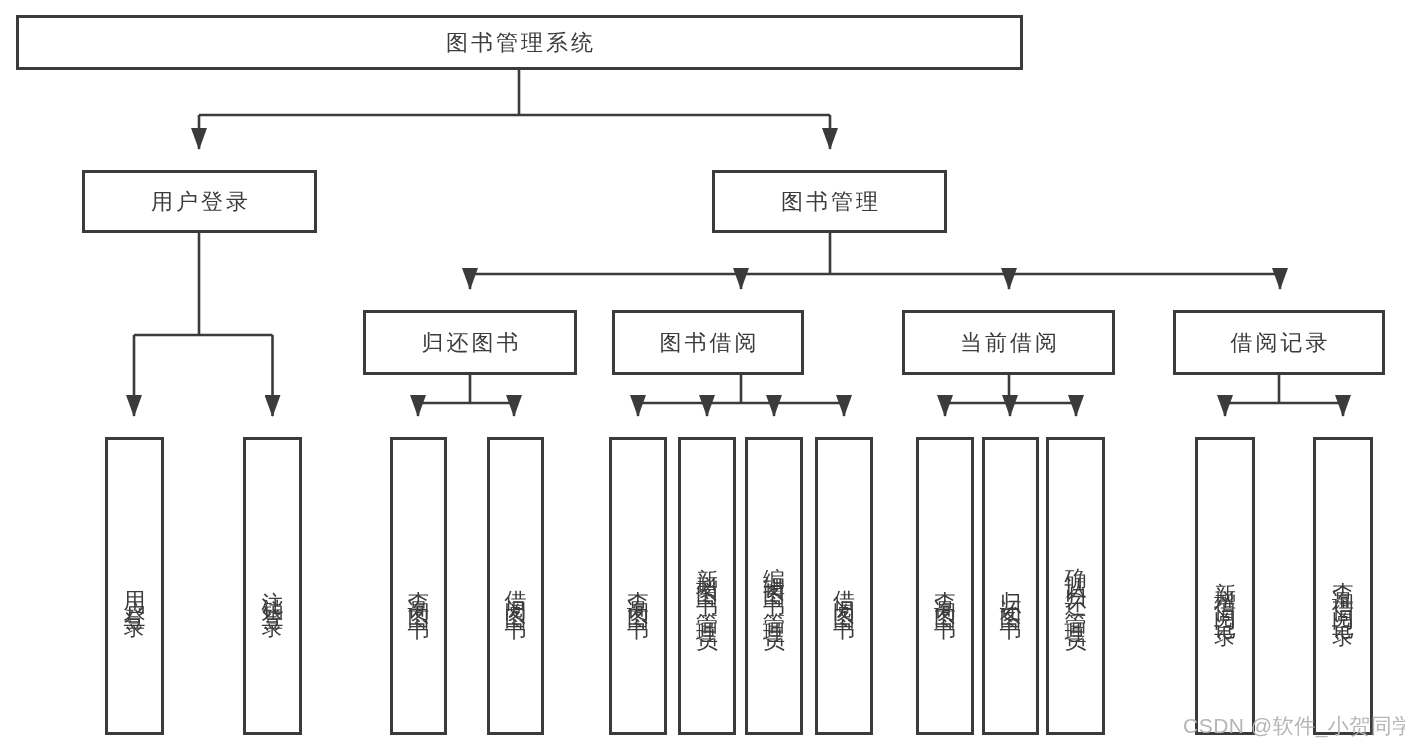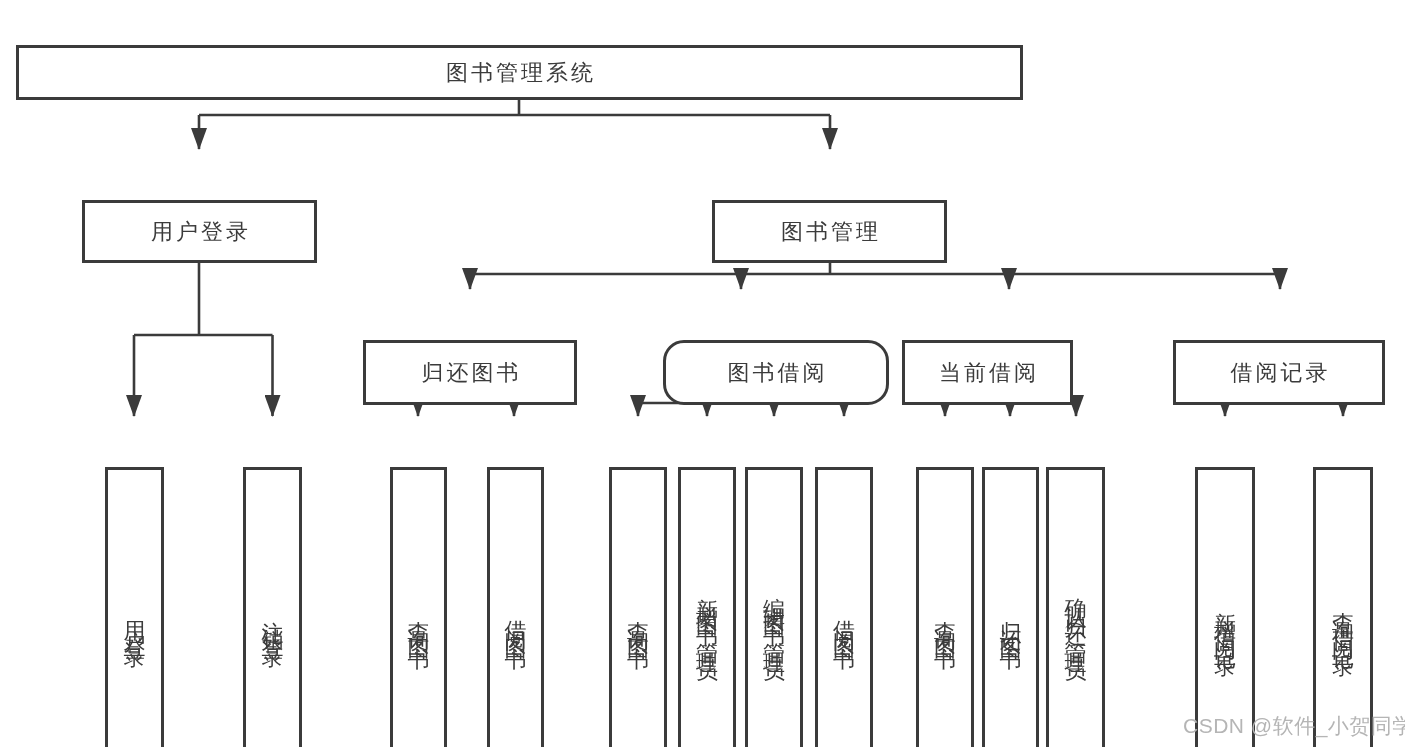--- a/index.html
+++ b/index.html
@@ -27,21 +27,20 @@
     box-sizing: border-box;
     border: 3px solid #3b3b3b;
     background: #ffffff;
     display: flex;
     align-items: center;
     justify-content: center;
     color: #3b3b3b;
     font-size: 22px;
     letter-spacing: 3px;
     white-space: nowrap;
-    margin-top: 30px;
   }
   .box.h {
     padding-left: 3px; 
   }
   .box.leaf {
     writing-mode: vertical-rl;
     text-orientation: mixed;
     letter-spacing: 9px;
     font-size: 22px;
     padding-top: 9px; 
@@ -111,22 +110,22 @@
       <path d="M1343 403 V416" marker-end="url(#arrow)"></path>
     </g>
   </svg>
 
   <div class="box h" style="left:16px; top:15px; width:1007px; height:55px;">图书管理系统</div>
 
   <div class="box h" style="left:82px; top:170px; width:235px; height:63px;">用户登录</div>
   <div class="box h" style="left:712px; top:170px; width:235px; height:63px;">图书管理</div>
 
   <div class="box h" style="left:363px; top:310px; width:214px; height:65px;">归还图书</div>
-  <div class="box h" style="left:663px; top:310px; width:226px; height:65px;border-radius:21px;">图书借阅</div>
-  <div class="box h" style="left:902px; top:310px; width:171px; height:65px;">当前借阅</div>
+  <div class="box h" style="left:612px; top:310px; width:192px; height:65px;">图书借阅</div>
+  <div class="box h" style="left:902px; top:310px; width:213px; height:65px;">当前借阅</div>
   <div class="box h" style="left:1173px; top:310px; width:212px; height:65px;">借阅记录</div>
 
   <div class="box leaf" style="left:105px; top:437px; width:59px; height:298px;">用户登录</div>
   <div class="box leaf" style="left:243px; top:437px; width:59px; height:298px;">注销登录</div>
 
   <div class="box leaf" style="left:390px; top:437px; width:57px; height:298px;">查询图书</div>
   <div class="box leaf" style="left:487px; top:437px; width:57px; height:298px;">借阅图书</div>
 
   <div class="box leaf" style="left:609px; top:437px; width:58px; height:298px;">查询图书</div>
   <div class="box leaf" style="left:678px; top:437px; width:58px; height:298px;">新增图书（管理员）</div>

